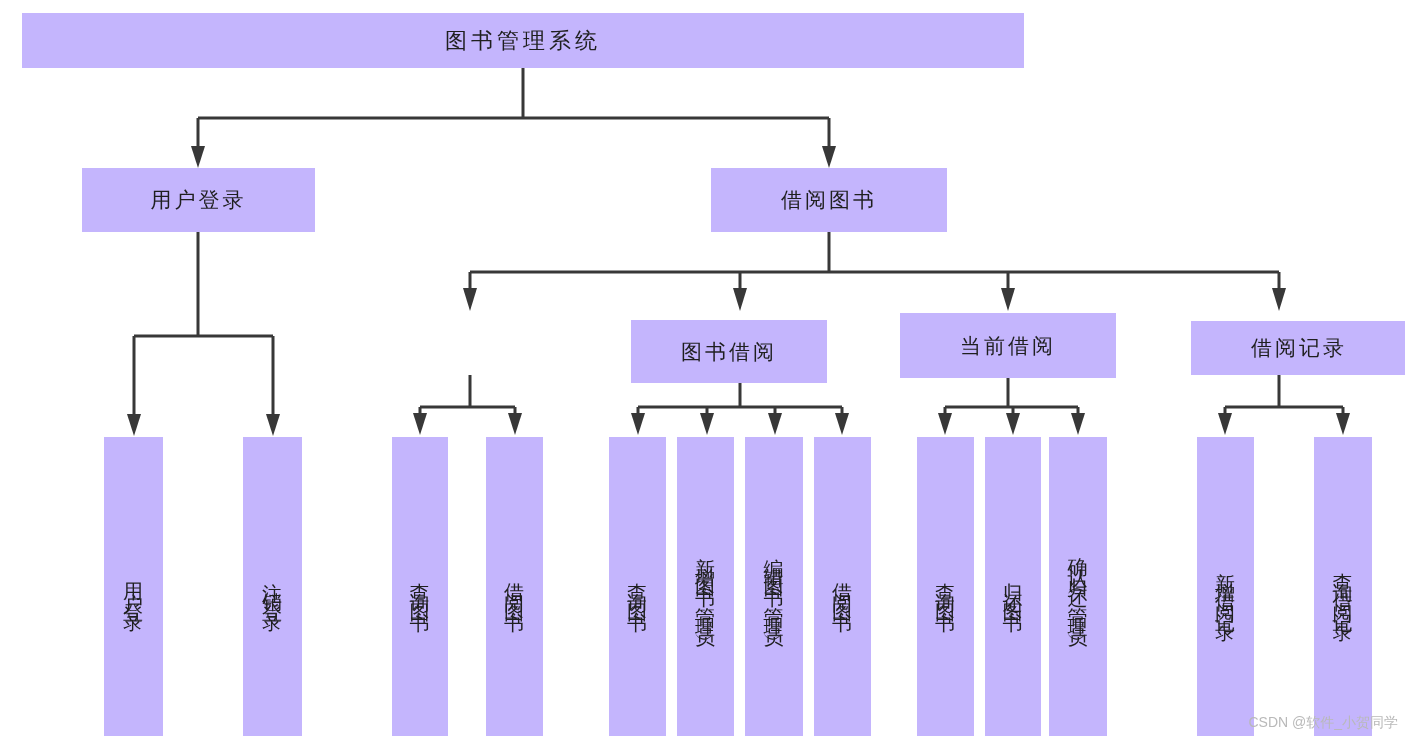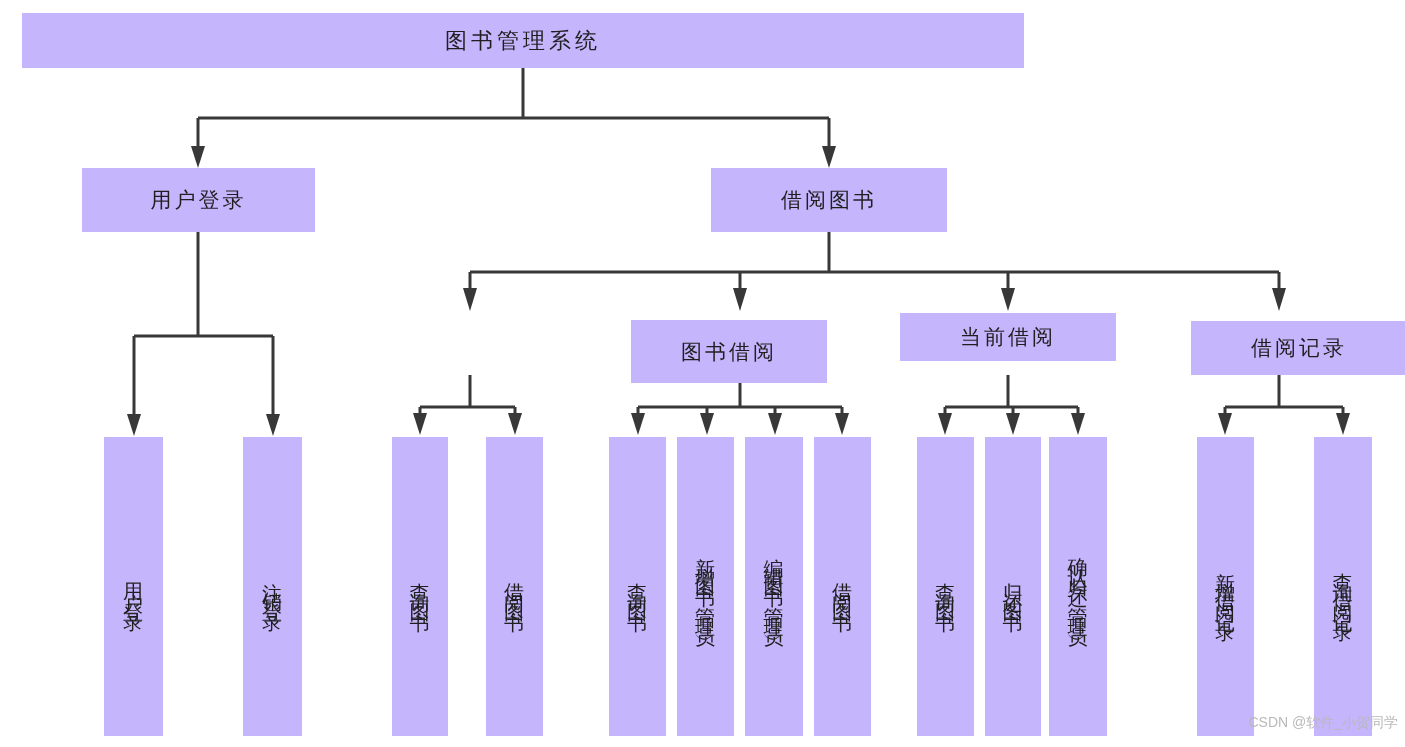--- a/index.html
+++ b/index.html
@@ -97,21 +97,21 @@
       <polygon points="1336,413 1350,413 1343,435"></polygon>
     </g>
   </svg>
 
   <div class="node root-node" style="left:22px; top:13px; width:1002px; height:55px;">图书管理系统</div>
 
   <div class="node hnode" style="left:82px; top:168px; width:233px; height:64px;">用户登录</div>
   <div class="node hnode" style="left:711px; top:168px; width:236px; height:64px;">借阅图书</div>
 
   <div class="node hnode" style="left:631px; top:313px; width:196px; height:63px;margin-top:7px;">图书借阅</div>
-  <div class="node hnode" style="left:900px; top:313px; width:216px; height:48px;">当前借阅</div>
+  <div class="node hnode" style="left:900px; top:313px; width:216px; height:65px;">当前借阅</div>
   <div class="node hnode" style="left:1171px; top:321px; width:216px; height:54px;margin-left:20px;">借阅记录</div>
 
   <div class="node vnode" style="left:104px; top:437px; width:59px; height:299px;">用户登录</div>
   <div class="node vnode" style="left:243px; top:437px; width:59px; height:299px;">注销登录</div>
 
   <div class="node vnode" style="left:392px; top:437px; width:56px; height:299px;">查询图书</div>
   <div class="node vnode" style="left:486px; top:437px; width:57px; height:299px;">借阅图书</div>
 
   <div class="node vnode" style="left:609px; top:437px; width:57px; height:299px;">查询图书</div>
   <div class="node vnode" style="left:677px; top:437px; width:57px; height:299px;">新增图书（管理员）</div>

